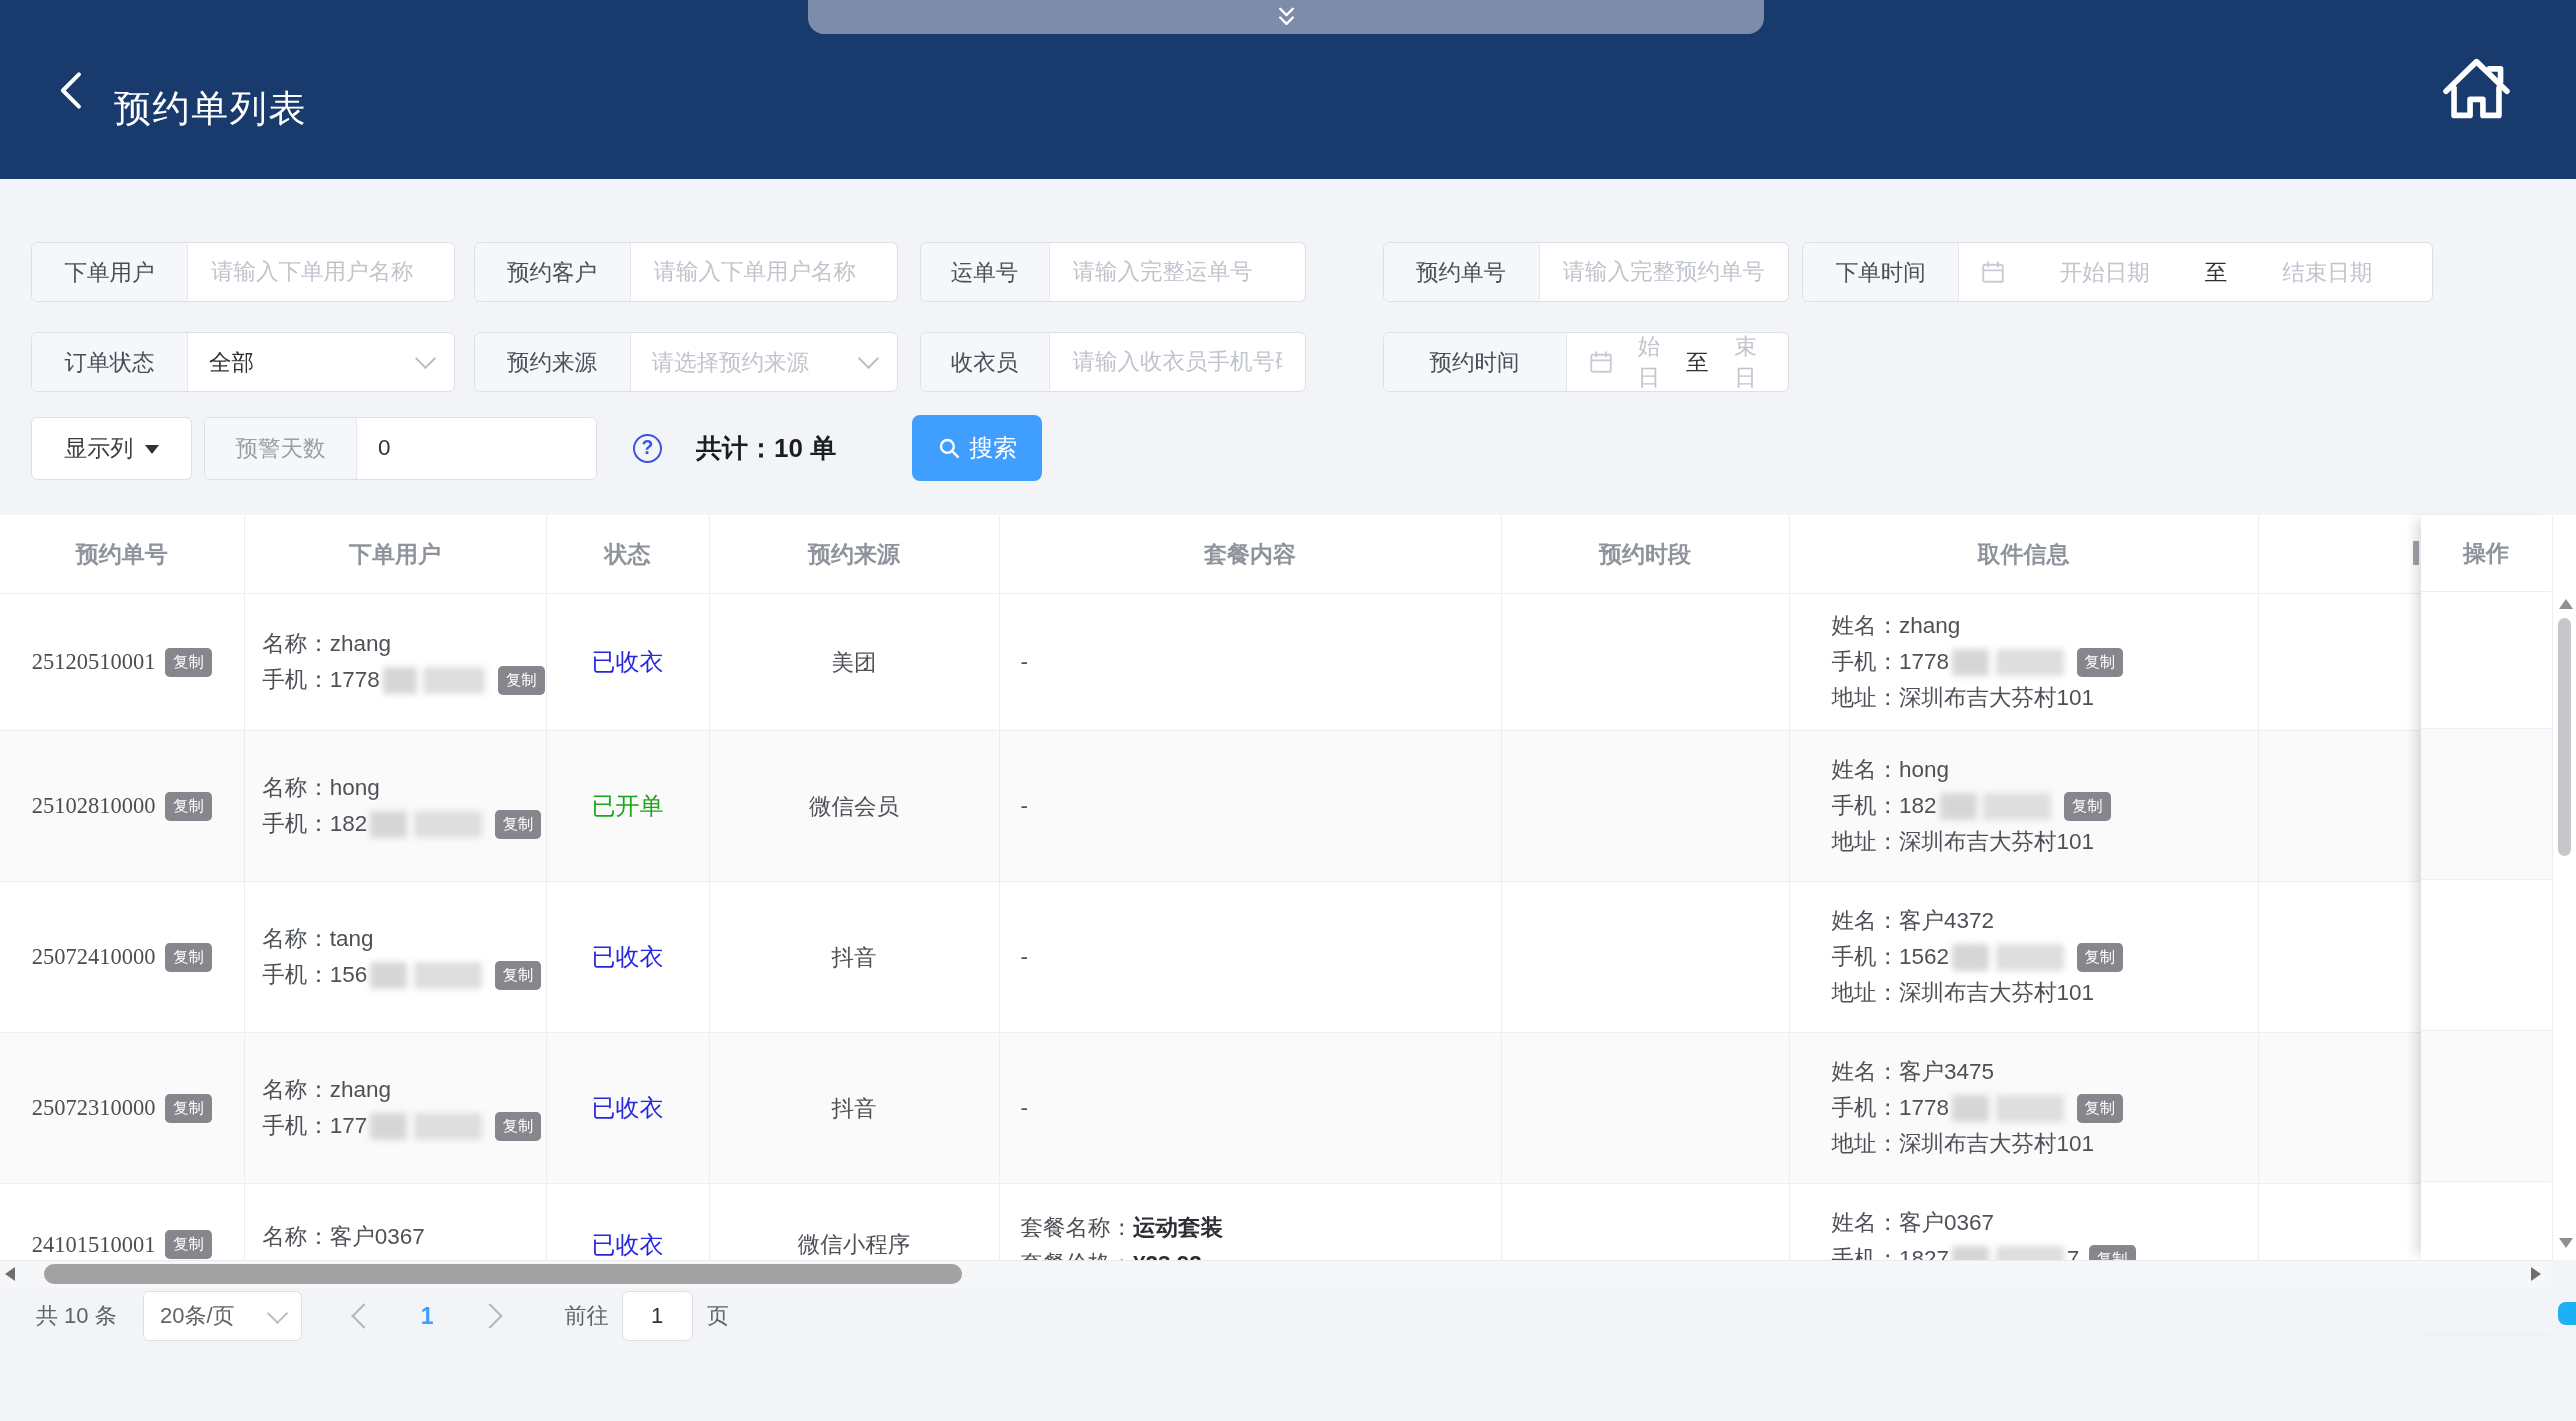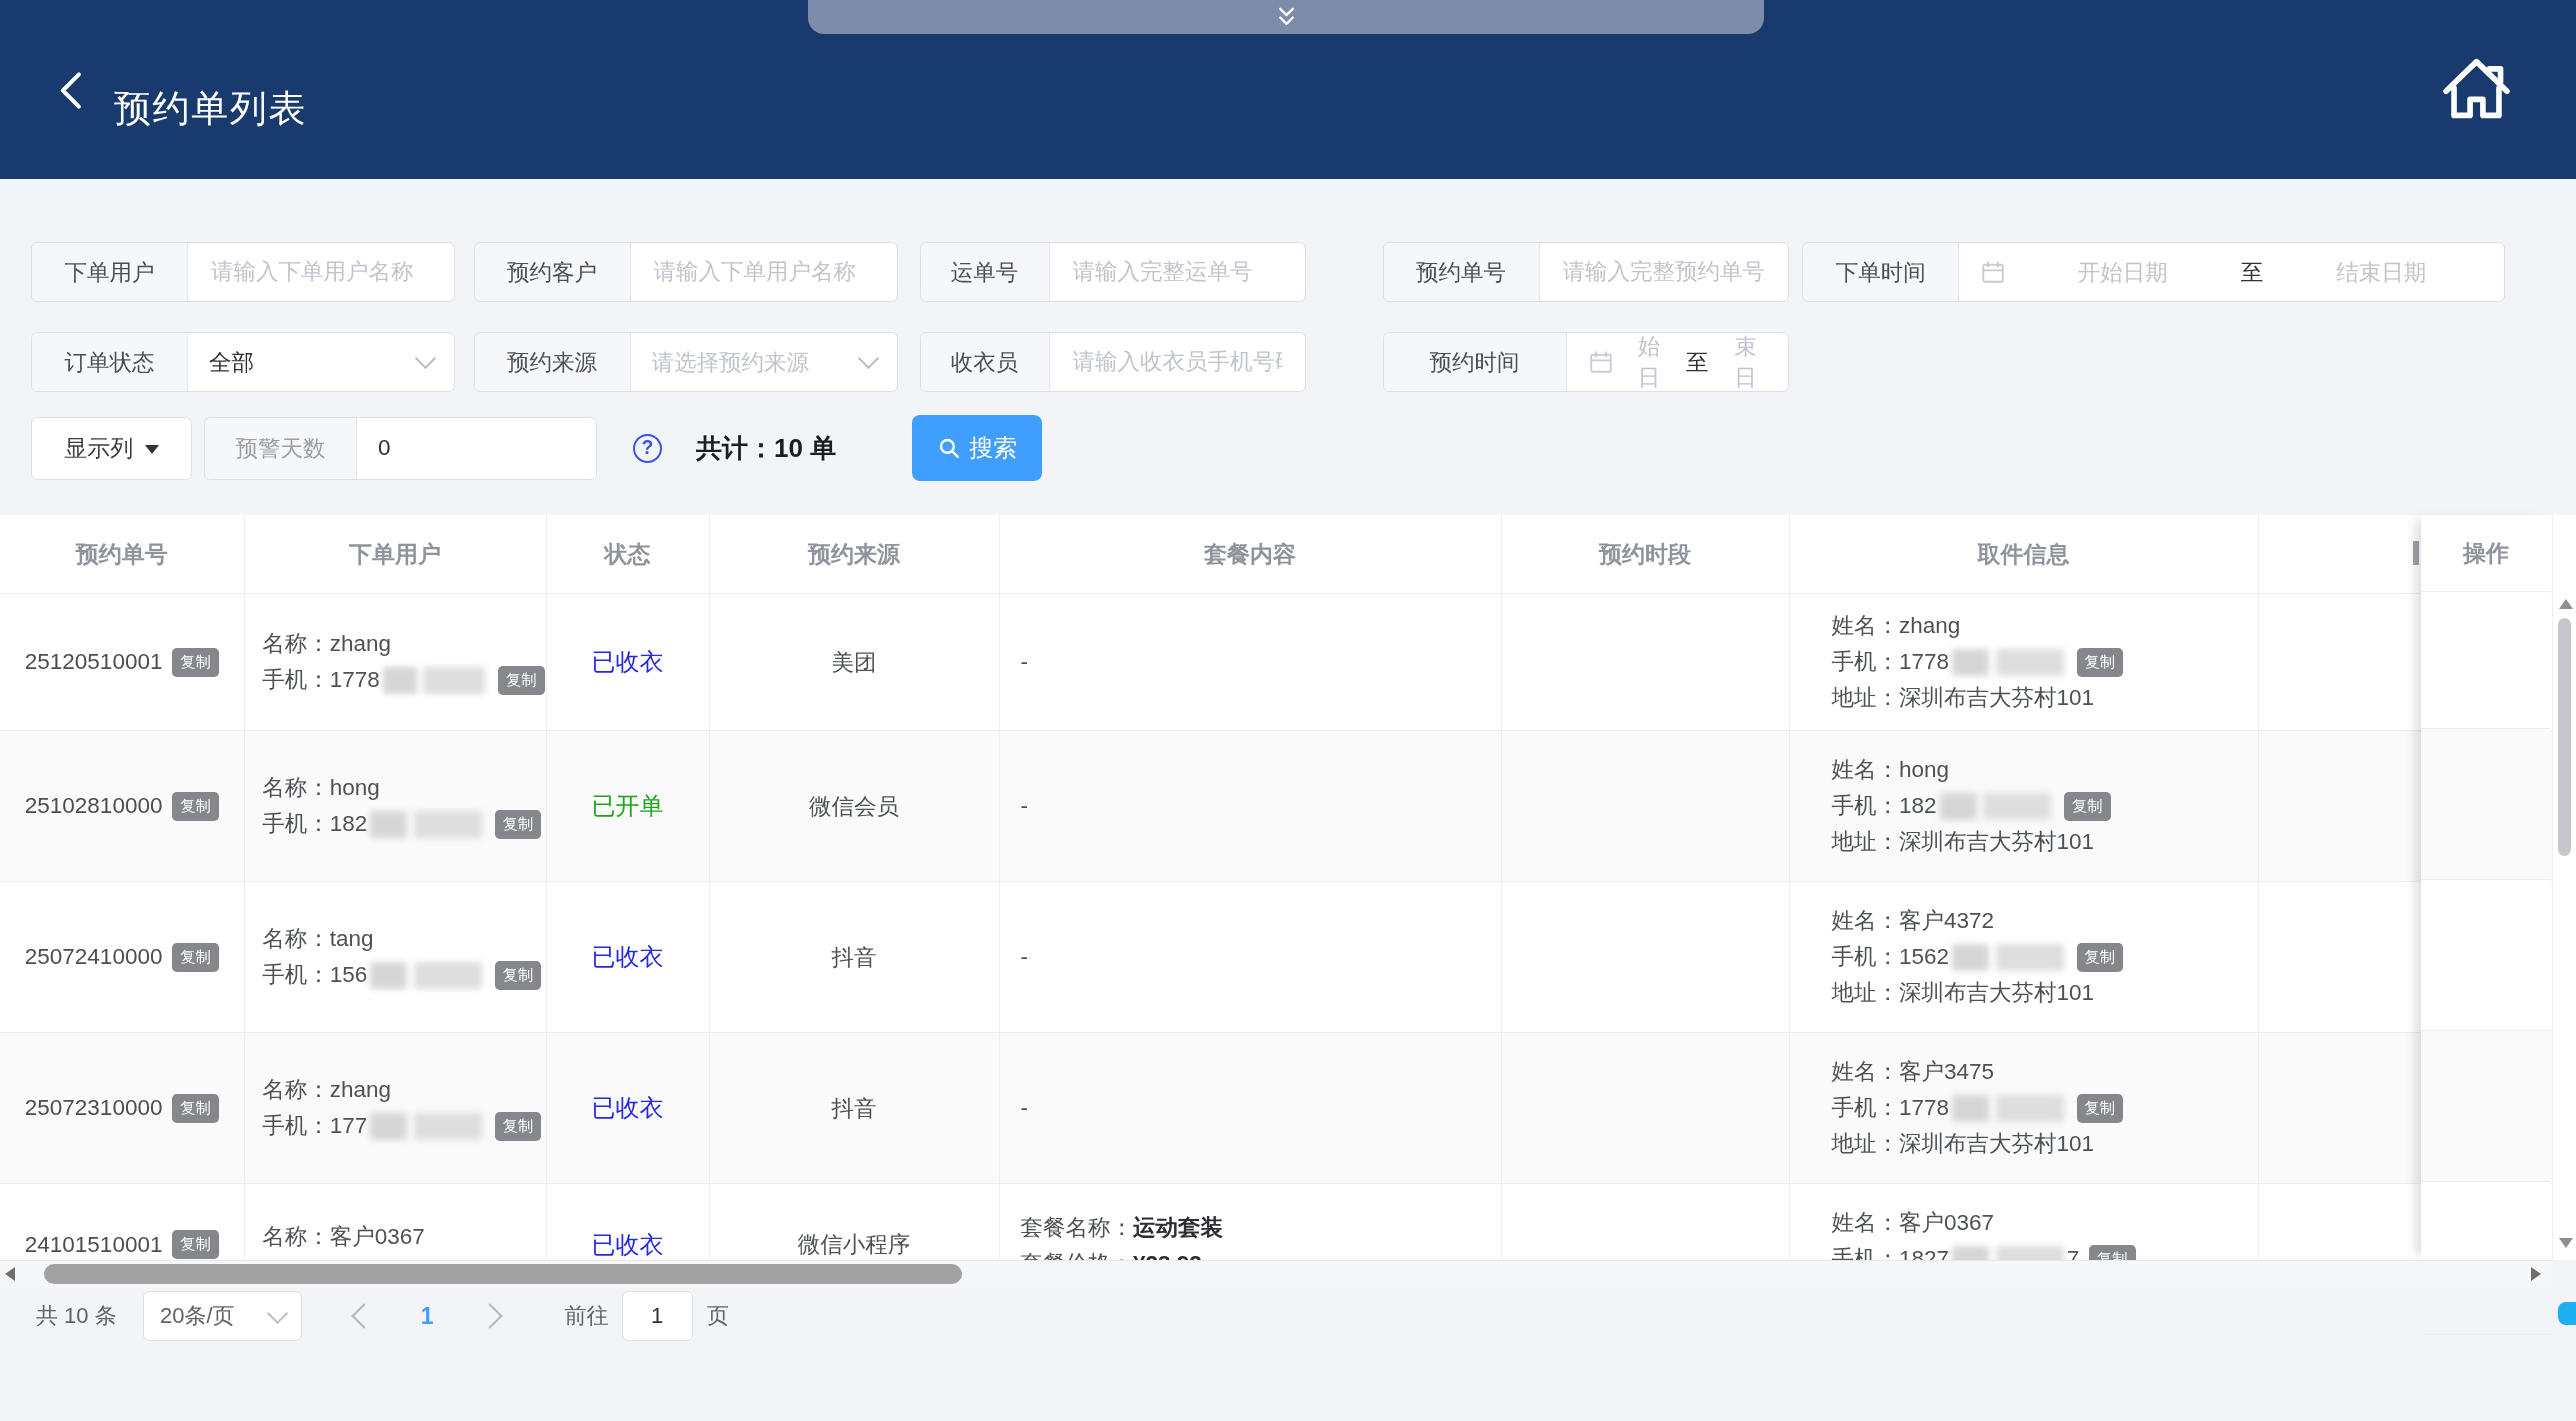--- a/index.html
+++ b/index.html
@@ -31,21 +31,21 @@
         transform:rotate(45deg);margin-left:8px;margin-top:-6.4px;flex:0 0 auto;}
   .dr-sep{color:#303133;margin:0 16px;flex:0 0 auto;}
   .dr-part{flex:1;text-align:center;color:#c0c4cc;}
   .cal-ico{flex:0 0 auto;margin-right:14.5px;}
 
   
   .fg:nth-child(1){width:424px;margin-right:18.5px;}
   .fg:nth-child(2){width:424px;margin-right:22px;}
   .fg:nth-child(3){width:386px;margin-right:77px;}
   .fg:nth-child(4){width:406px;margin-right:13.7px;}
-  .fg:nth-child(5){width:703px;}
+  .fg:nth-child(5){width:631px;}
   .fg:nth-child(1) .fg-label,.fg:nth-child(2) .fg-label,.fg:nth-child(5) .fg-label{width:155px;}
   .fg:nth-child(3) .fg-label{width:128px;}
   .frow1 .fg:nth-child(4) .fg-label{width:155px;}
   .frow2 .fg:nth-child(4) .fg-label{width:182px;}
 
   
   .toolbar{position:absolute;left:31px;top:414px;height:68px;display:flex;align-items:center;}
   .cols-btn{width:161px;height:63px;background:#fff;border:0.8px solid #dcdfe6;border-radius:6.4px;
             display:flex;align-items:center;justify-content:center;font-size:23px;color:#3a3d42;cursor:pointer;box-sizing:border-box;}
   .tri{width:0;height:0;border-left:7.2px solid transparent;border-right:7.2px solid transparent;
@@ -64,21 +64,21 @@
   
   .table-wrap{position:absolute;left:0;top:515px;width:2552px;height:745px;background:#fff;overflow:hidden;}
   table.grid{width:2552px;table-layout:fixed;border-collapse:collapse;}
   .grid th{height:76px;font-size:23px;font-weight:700;color:#8f939b;background:#fff;
            border-bottom:0.8px solid #ebeef5;border-right:0.8px solid #ebeef5;position:relative;}
   .grid td{border-bottom:0.8px solid #ebeef5;border-right:0.8px solid #ebeef5;vertical-align:middle;
            font-size:22.5px;color:#4d5156;overflow:hidden;}
   .grid tr.striped td{background:#fafafa;}
   .c-order{text-align:center;}
   .cellbox{display:inline-flex;align-items:center;}
-  .order-no{color:#4a4d52;}
+  .order-no{color:#4a4d52;font-family:Liberation Serif, serif;}
   .copy-badge{display:inline-flex;align-items:center;justify-content:center;margin-left:9.7px;
               min-width:37px;height:29px;padding:0 4.8px;background:#85878c;color:#ffffff;font-size:15.3px;
               border-radius:4.8px;cursor:pointer;flex:0 0 auto;}
   .c-user{padding-left:17.7px;}
   .line{line-height:36px;white-space:nowrap;display:flex;align-items:center;}
   .mask{display:inline-block;height:27px;border-radius:2.4px;background:#d6d6d6;filter:blur(3.2px);margin:0 3.2px;vertical-align:middle;}
   .m1{width:37px;} .m2{width:68px;background:#dedede;}
   .c-status,.c-source{text-align:center;}
   .status{font-size:24px;font-weight:500;}
   .st-blue{color:#2727e0;} .st-green{color:#1da51d;}

